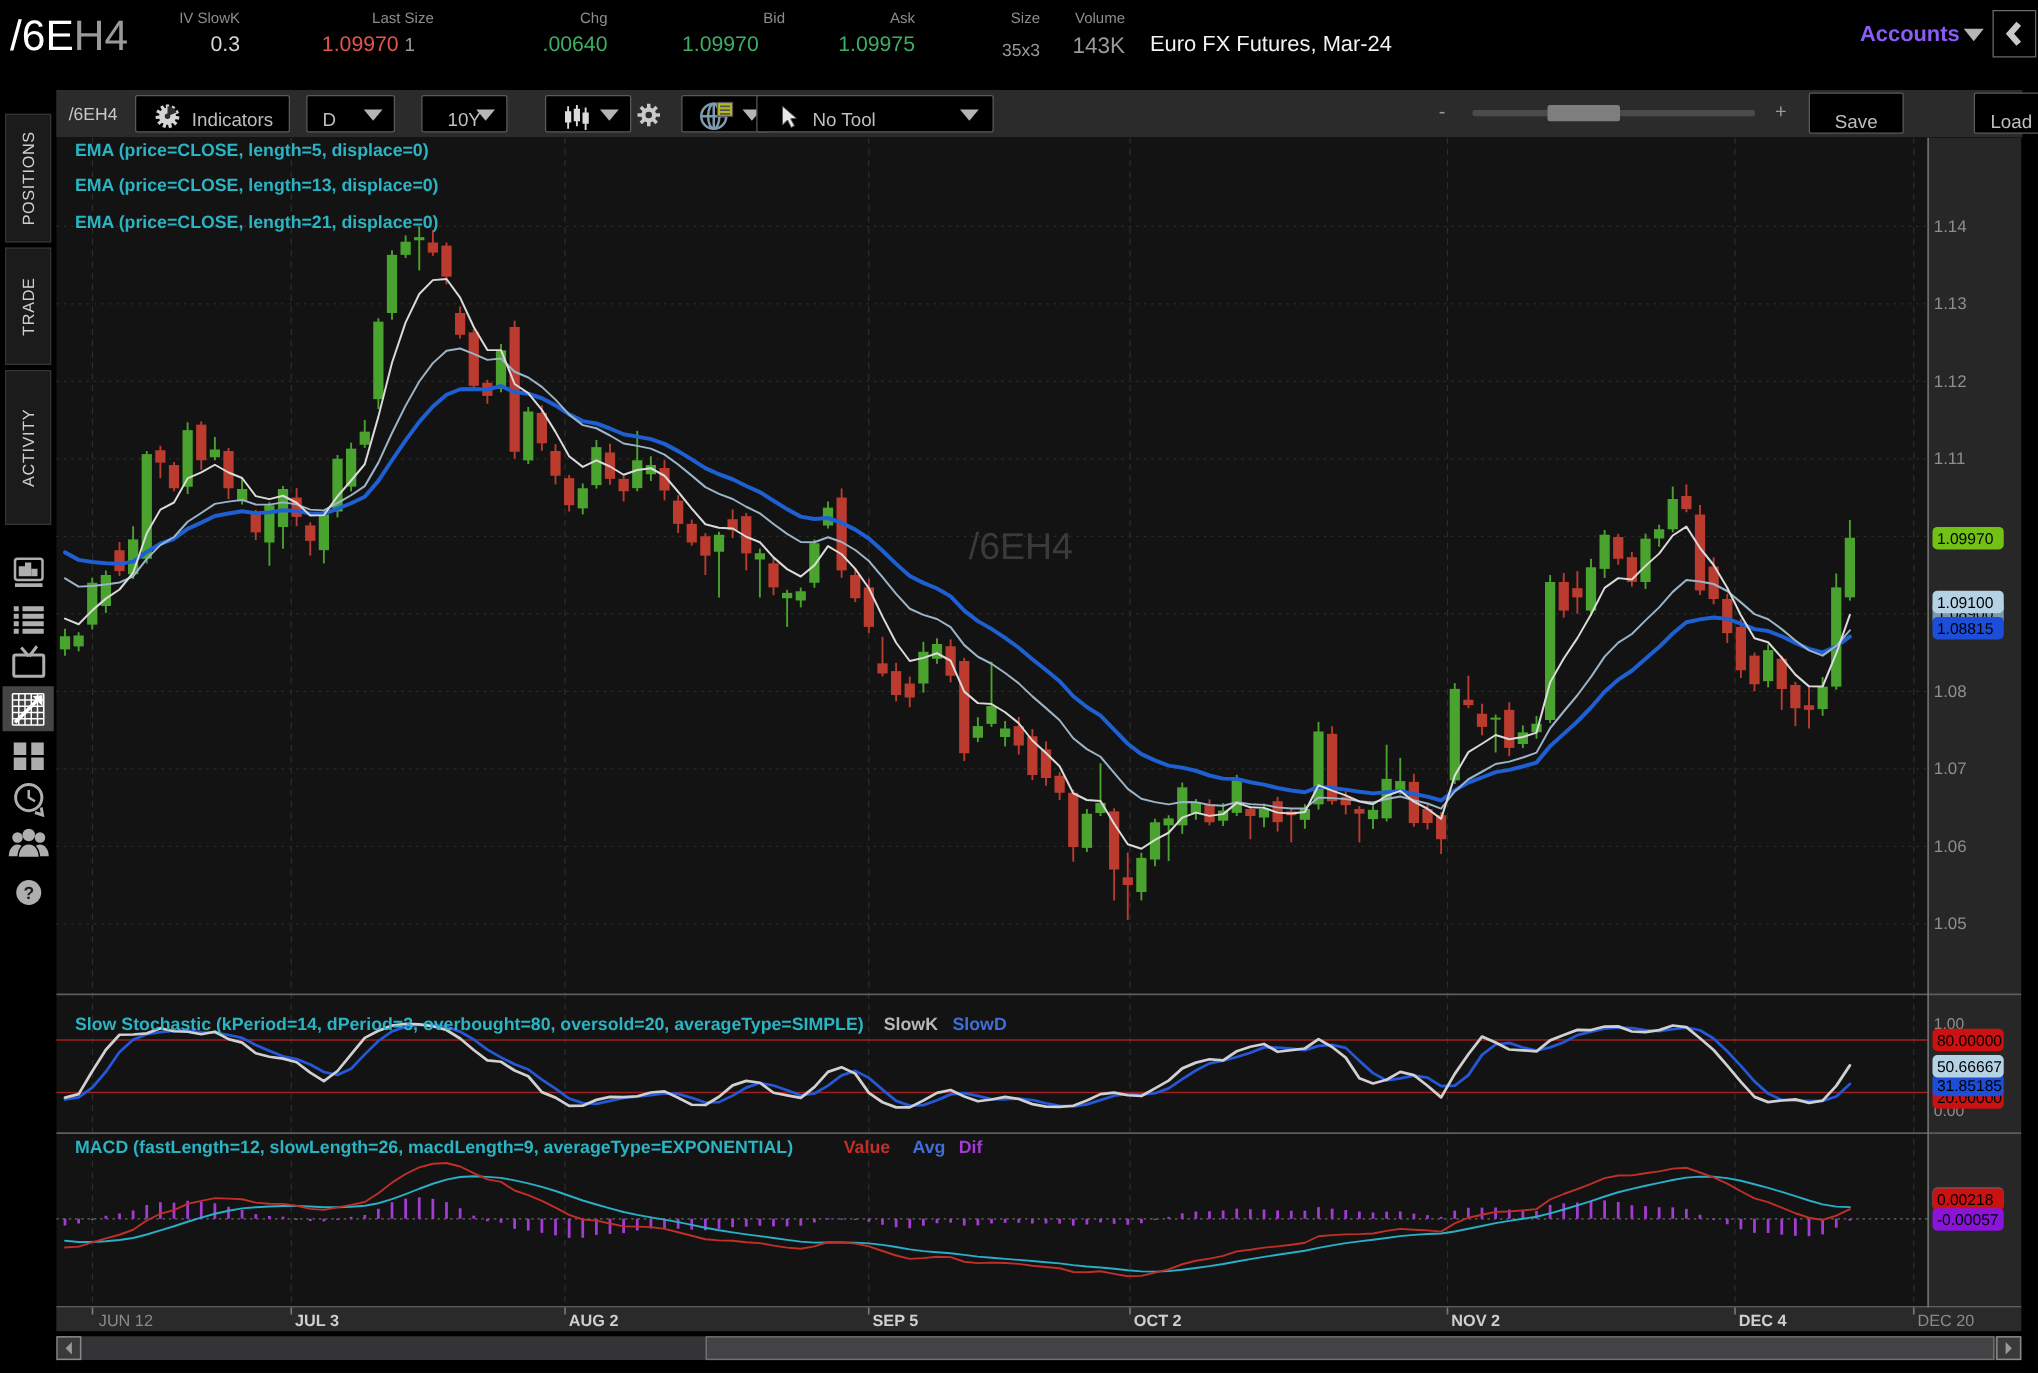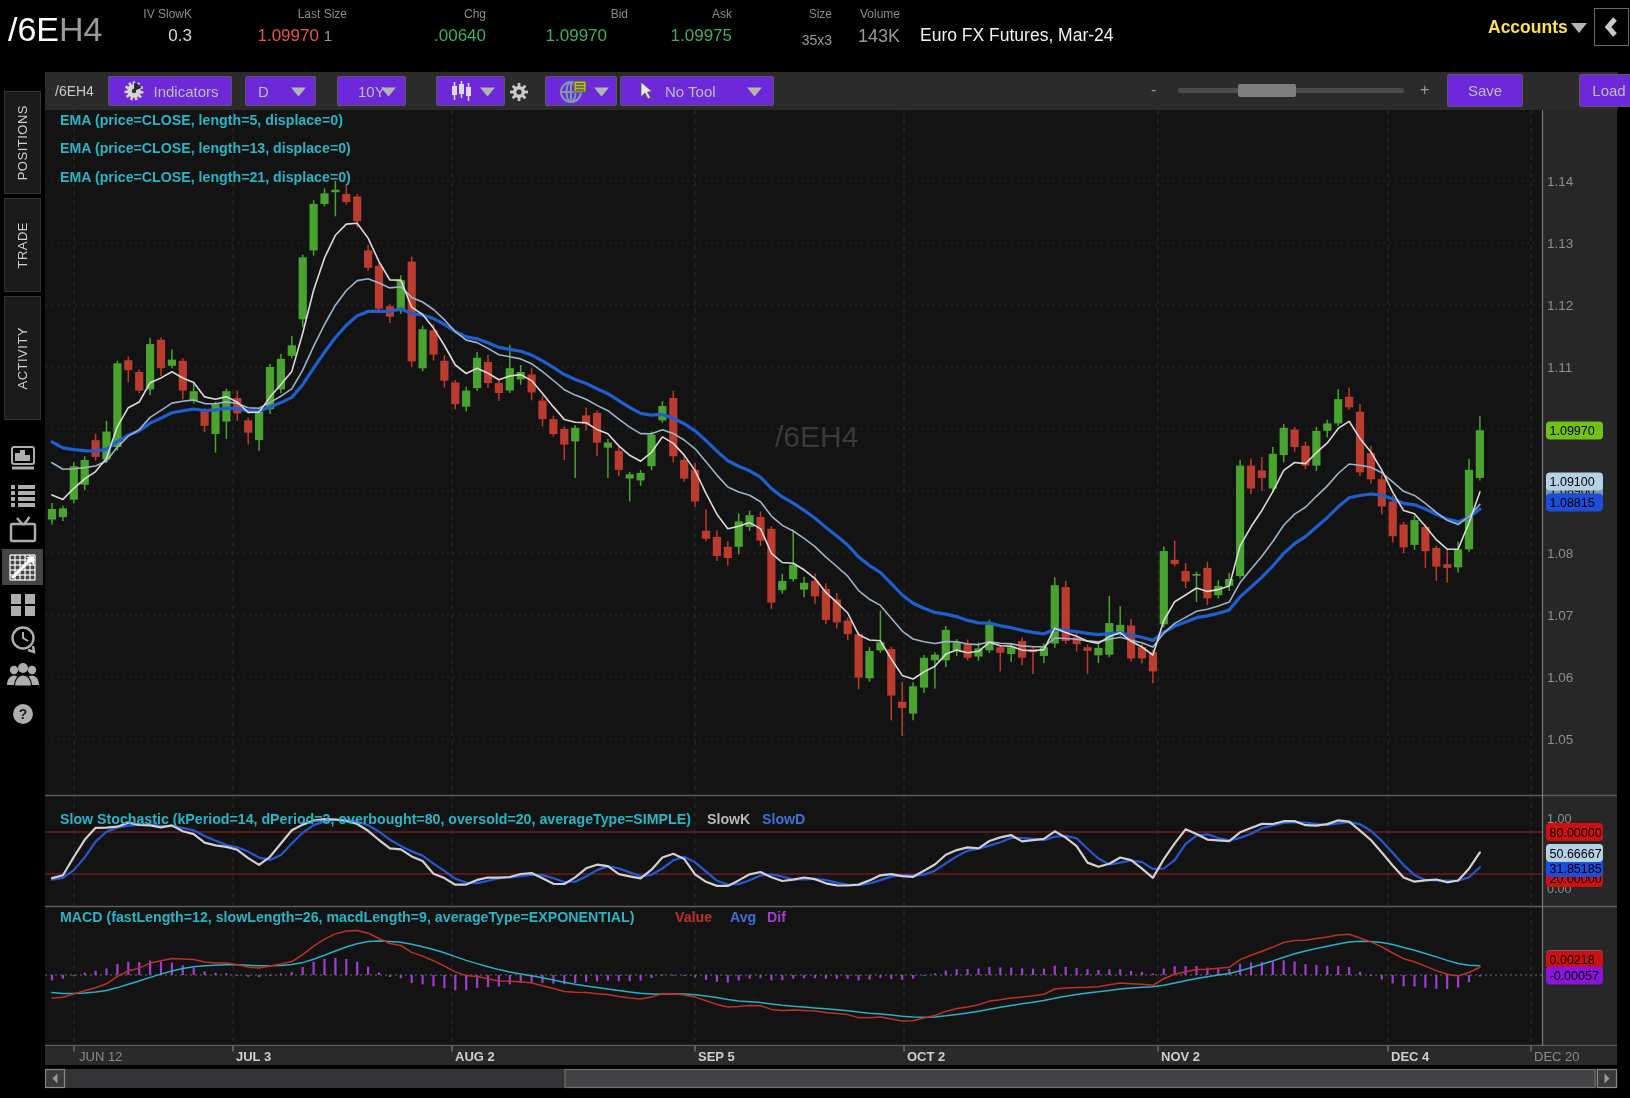--- a/index.html
+++ b/index.html
@@ -1,21 +1,21 @@
 <!DOCTYPE html>
 <html><head><meta charset="utf-8"><title>chart</title>
 <style>
 *{margin:0;padding:0;box-sizing:border-box}
 html,body{width:1630px;height:1098px;background:#000;font-family:"Liberation Sans",sans-serif;overflow:hidden}
 .abs{position:absolute}
 #hdr{position:absolute;left:0;top:0;width:1630px;height:72px;background:#000}
 .qlab{position:absolute;top:7px;font-size:12px;color:#8c8c8c;text-align:right}
 .qval{position:absolute;top:26px;font-size:17px;text-align:right;color:#ddd}
 #tb{position:absolute;left:45px;top:72px;width:1573px;height:38px;background:#2b2b2b}
-.btn{position:absolute;top:4px;height:30px;border:1px solid #5a5a5a;background:#6d28d9;border-radius:2px;color:#bfbfbf;font-size:15px;display:flex;align-items:center;justify-content:center}
+.btn{position:absolute;top:4px;height:30px;border:1px solid #5a5a5a;background:#000000;border-radius:2px;color:#bfbfbf;font-size:15px;display:flex;align-items:flex-end;justify-content:center}
 .tab{position:absolute;left:4px;width:37px;background:#1b1b1b;border:1px solid #343434;color:#cfcfcf;display:flex;align-items:center;justify-content:center}
 .tab span{writing-mode:vertical-rl;transform:rotate(180deg);font-size:13px;letter-spacing:.5px}
 </style>
 </head><body>
 <div id="hdr">
     <div class="abs" style="left:8px;top:10px;font-size:34px;color:#fff">/6E<span style="color:#9a9a9a">H4</span></div>
     <div class="qlab" style="right:1438px">IV SlowK</div>
     <div class="qval" style="right:1438px;top:26px;font-size:17px"><span style="color:#d8d8d8">0.3</span></div>
     <div class="qlab" style="right:1283px">Last Size</div>
     <div class="qval" style="right:1298px;top:26px;font-size:17px"><span style="color:#e4564a">1.09970</span> <span style="color:#9a9a9a;font-size:15px"> 1</span></div>
@@ -23,21 +23,21 @@
     <div class="qval" style="right:1144px;top:26px;font-size:17px"><span style="color:#3daf63">.00640</span></div>
     <div class="qlab" style="right:1002px">Bid</div>
     <div class="qval" style="right:1023px;top:26px;font-size:17px"><span style="color:#3daf63">1.09970</span></div>
     <div class="qlab" style="right:898px">Ask</div>
     <div class="qval" style="right:898px;top:26px;font-size:17px"><span style="color:#3daf63">1.09975</span></div>
     <div class="qlab" style="right:798px">Size</div>
     <div class="qval" style="right:798px;top:32px;font-size:14px"><span style="color:#9a9a9a">35x3</span></div>
     <div class="qlab" style="right:730px">Volume</div>
     <div class="qval" style="right:730px;top:26px;font-size:18px"><span style="color:#9a9a9a">143K</span></div>
     <div class="abs" style="left:920px;top:25px;font-size:17.5px;color:#f2f2f2">Euro FX Futures, Mar-24</div>
-    <div class="abs" style="left:1488px;top:17px;font-size:17.5px;font-weight:bold;color:#fde047">Accounts</div>
+    <div class="abs" style="left:1488px;top:17px;font-size:17.5px;font-weight:bold;color:#8b5cf6">Accounts</div>
     <svg class="abs" style="left:1568px;top:20px" width="22" height="16">
       <polygon points="3.0,3.0 19.0,3.0 11.0,13.0" fill="#b5b5b5"></polygon>
     </svg>
     <div class="abs" style="left:1594px;top:8px;width:35px;height:38px;border:1px solid #6a6a6a;background:#000"><svg width="33" height="36">
         <polyline points="20,10 13,18 20,26" fill="none" stroke="#c9c9c9" stroke-width="5"></polyline>
       </svg></div>
   </div>
 <div class="abs" style="left:0;top:72px;width:45px;height:1026px;background:#000">
     <div class="tab" style="top:19px;height:103px">
       <span>POSITIONS</span>
@@ -169,21 +169,21 @@
         <g stroke="#555" stroke-width="1.4">
           <line x1="18" y1="6" x2="26" y2="6"></line>
           <line x1="18" y1="9" x2="26" y2="9"></line>
           <line x1="18" y1="12" x2="26" y2="12"></line>
         </g>
       </svg>
       <svg class="abs" style="right:6px;top:10px" width="17" height="10">
         <polygon points="1.0,0.5 16.0,0.5 8.5,9.5" fill="#b5b5b5"></polygon>
       </svg>
     </div>
-    <div class="btn" style="left:575px;width:154px;justify-content:flex-start;padding-left:14px"><svg width="22" height="22" style="margin-right:8px">
+    <div class="btn" style="left:560px;width:190px;justify-content:flex-start;padding-left:14px"><svg width="22" height="22" style="margin-right:8px">
         <polygon points="6,2 6,17 10,13 13,19 15.5,17.5 12.5,12 17,11.5" fill="#e8e8e8" stroke="#555" stroke-width="0.8"></polygon>
       </svg>No Tool<svg class="abs" style="right:10px;top:10px" width="17" height="10">
         <polygon points="1.0,0.5 16.0,0.5 8.5,9.5" fill="#b5b5b5"></polygon>
       </svg></div>
     <div class="abs" style="left:1106px;top:9px;font-size:16px;color:#999">-</div>
     <div class="abs" style="left:1133px;top:16px;width:226px;height:5px;background:#4b4b4b;border-radius:2px"></div>
     <div class="abs" style="left:1193px;top:12px;width:58px;height:13px;background:#7e7e7e;border-radius:2px"></div>
     <div class="abs" style="left:1375px;top:9px;font-size:16px;color:#999">+</div>
     <div class="btn" style="left:1402px;top:2px;height:33px;width:76px">Save</div>
     <div class="btn" style="left:1534px;top:2px;height:33px;width:60px">Load</div>

